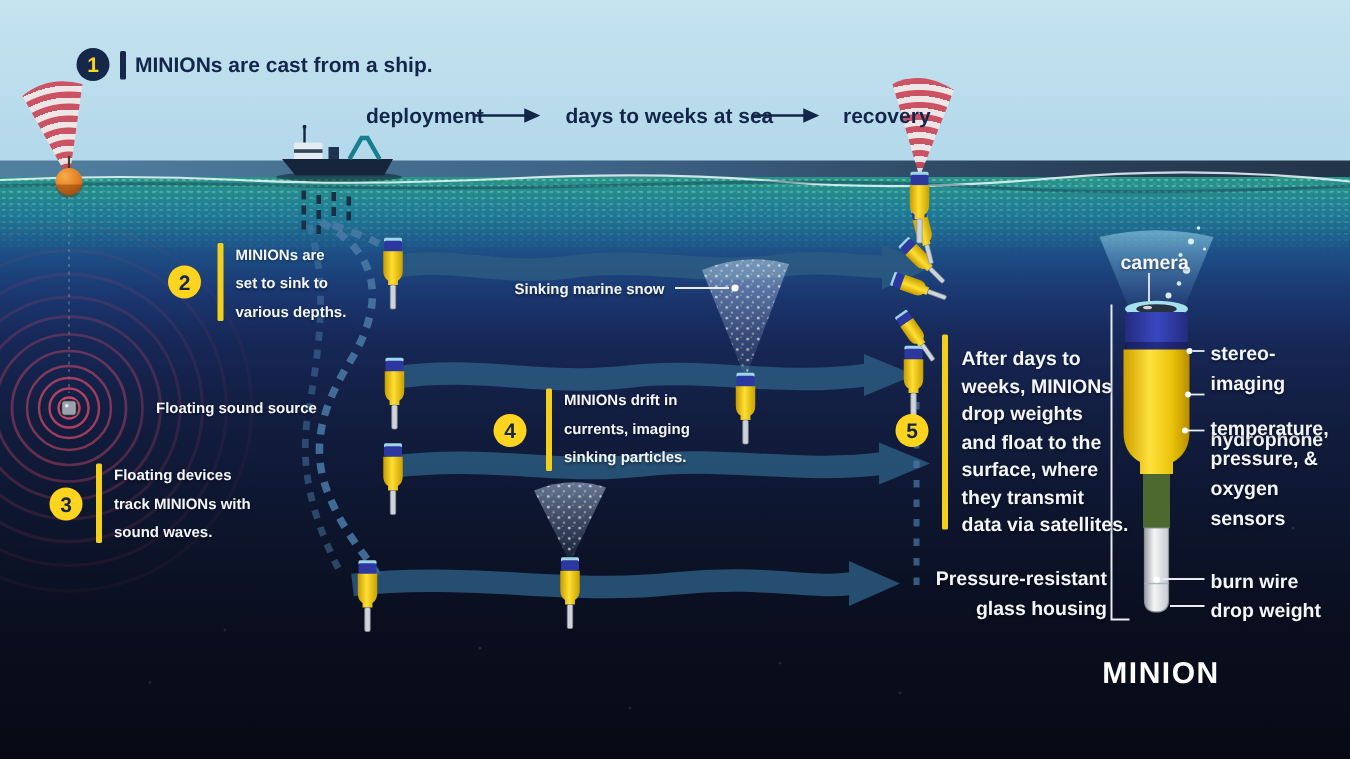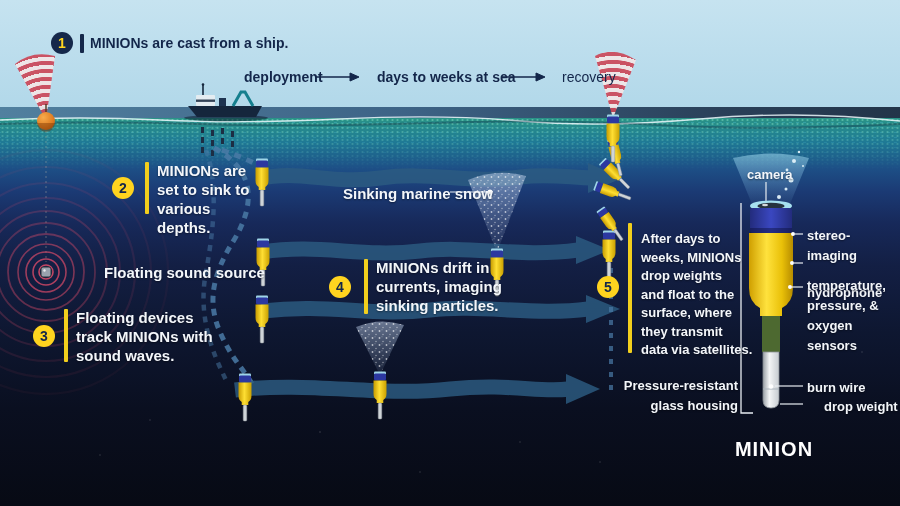--- a/index.html
+++ b/index.html
@@ -16,21 +16,21 @@
                   #17295a 27%,#131f44 38%,#0e1731 55%,#0a0f20 75%,#070a14 100%);}
   .speckle{left:0;top:118px;width:900px;height:52px;opacity:.8;
        background-image:radial-gradient(rgba(150,240,205,.55) 1px,transparent 1.3px),
                         radial-gradient(rgba(90,205,235,.4) 1px,transparent 1.3px);
        background-size:5px 4px,7px 5px;background-position:0 0,3px 2px;
        -webkit-mask-image:linear-gradient(to bottom,rgba(0,0,0,.95),transparent);
        mask-image:linear-gradient(to bottom,rgba(0,0,0,.95),transparent);}
   svg.scene{left:0;top:0;z-index:2;}
   
   .txt{position:absolute;z-index:3;}
-  .wtext{color:#f3f6fa;font-size:15px;line-height:19px;font-weight:600;
+  .wtext{color:#f3f6fa;font-size:10px;line-height:19px;font-weight:600;
          white-space:pre-line;text-shadow:0 1px 2px rgba(0,0,0,.45);}
   .ntext{color:#13264a;font-size:14px;font-weight:700;white-space:nowrap;}
   .lab{color:#f3f6fa;font-size:13px;line-height:20px;font-weight:700;
        white-space:pre-line;text-shadow:0 1px 2px rgba(0,0,0,.45);}
   .badge{position:absolute;z-index:4;width:22px;height:22px;border-radius:50%;
          display:flex;align-items:center;justify-content:center;
          font-size:14px;font-weight:700;}
   .badge.yellow{background:#ffd41f;color:#13264a;}
   .badge.navy{background:#15284a;color:#ffd41f;}
   .bar{position:absolute;z-index:4;width:4px;background:#f2cf1d;border-radius:1px;}
@@ -271,21 +271,21 @@
       <polyline points="741,203 741,413 753,413" fill="none" stroke="#e8edf2" stroke-width="1.3"></polyline>
     </g>
   </svg>
 
   <div class="badge navy" style="left:51px;top:32px;">1</div>
   <div class="bar navy" style="left:80px;top:34px;height:19px;"></div>
   <div class="txt ntext" style="left:90px;top:35px;">MINIONs are cast from a ship.</div>
 
   <div class="txt ntext" style="left:244px;top:69px;font-weight:600;">deployment</div>
   <div class="txt ntext" style="left:377px;top:69px;font-weight:600;">days to weeks at sea</div>
-  <div class="txt ntext" style="left:562px;top:69px;font-weight:400;">recovery</div>
+  <div class="txt ntext" style="left:562px;top:69px;font-weight:700;">recovery</div>
 
   <div class="badge yellow" style="left:112px;top:177px;">2</div>
   <div class="bar" style="left:145px;top:162px;height:52px;"></div>
   <div class="txt wtext" style="left:157px;top:161px;width:110px;">MINIONs are
 set to sink to
 various depths.</div>
 
   <div class="txt wtext" style="left:65px;top:263px;white-space:nowrap;padding-left:39px;">Floating sound source</div>
 
   <div class="badge yellow" style="left:33px;top:325px;">3</div>
@@ -314,17 +314,17 @@
 
   <div class="txt lab" style="left:747px;top:165px;">camera</div>
   <div class="txt lab" style="left:807px;top:226px;">stereo-imaging</div>
   <div class="txt lab" style="left:807px;top:255px;margin-top:28px;">hydrophone</div>
   <div class="txt lab" style="left:807px;top:276px;">temperature,
 pressure, &amp;
 oxygen sensors</div>
   <div class="txt lab" style="left:608px;top:376px;width:130px;text-align:right;">Pressure-resistant
 glass housing</div>
   <div class="txt lab" style="left:807px;top:378px;">burn wire</div>
-  <div class="txt lab" style="left:824px;top:397px;">drop weight</div>
+  <div class="txt lab" style="left:807px;top:397px;">drop weight</div>
 
   <div class="txt wordmark" style="left:709px;top:438px;">MINION</div>
 
 </div>
 
 </body></html>

